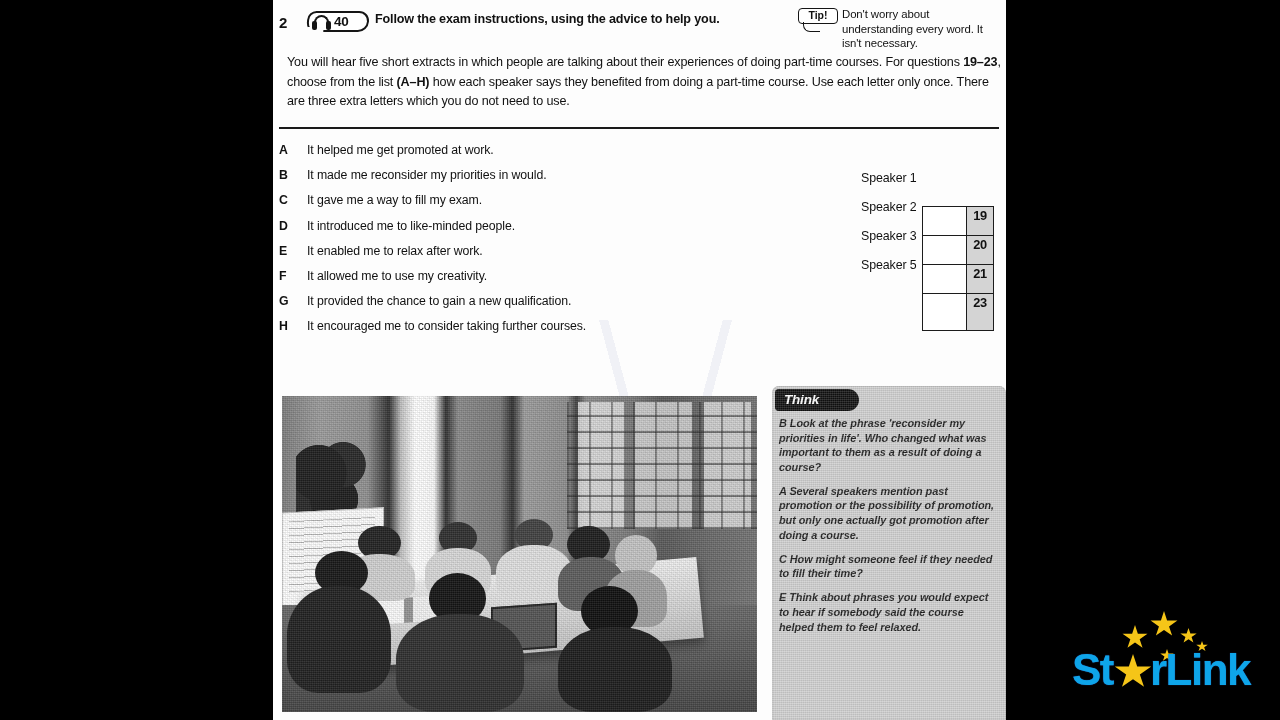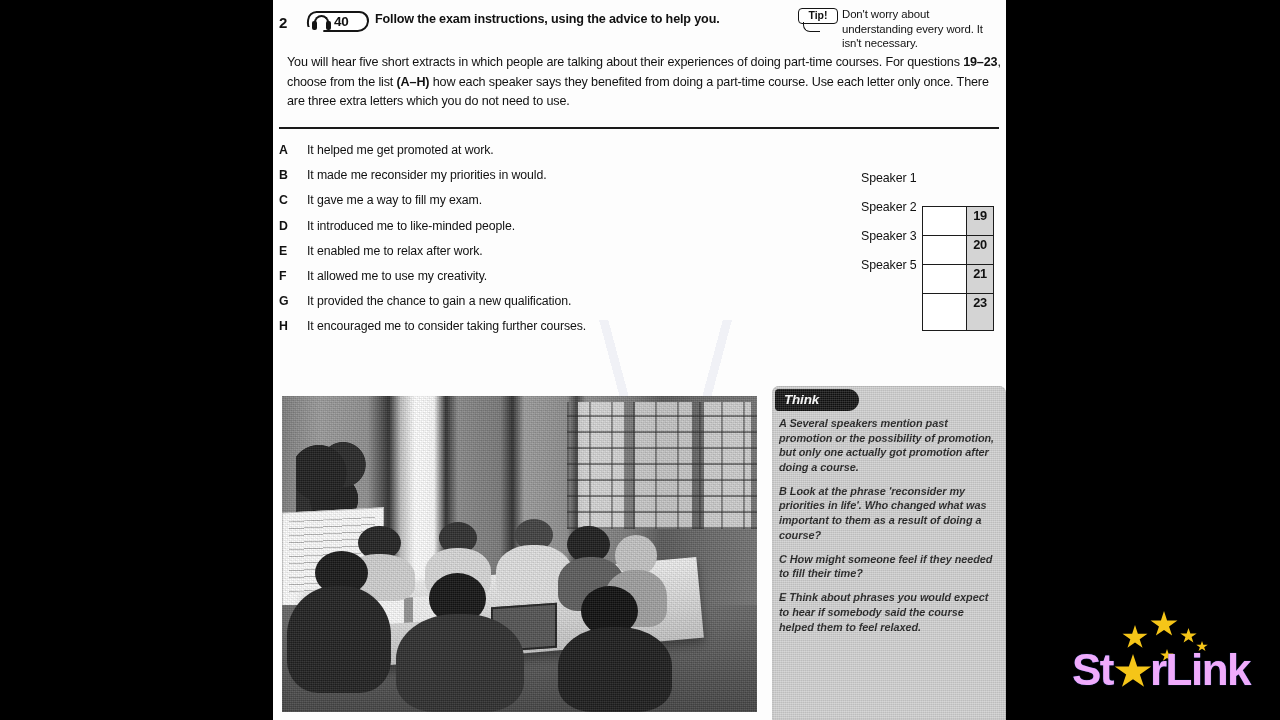--- a/index.html
+++ b/index.html
@@ -226,21 +226,21 @@
     letter-spacing:-.05px;color:#1d1d1d;font-weight:600;
   }
   .adv-p{margin:0 0 9.5px 0;}
 
   
   #logo{
     position:absolute;right:22px;bottom:28px;width:186px;height:78px;z-index:8;
   }
   .sl-text{
     position:absolute;left:0;bottom:0;font-size:44px;font-weight:bold;
-    color:#f0abfc;letter-spacing:-1.5px;line-height:44px;
+    color:#0ea5e9;letter-spacing:-1.5px;line-height:44px;
     text-shadow:0 0 1px #2f5fc4;
   }
   .star{
     position:absolute;background:#f5c518;
     clip-path:polygon(50% 0%,61% 35%,98% 35%,68% 57%,79% 91%,50% 70%,21% 91%,32% 57%,2% 35%,39% 35%);
   }
   .star.s-big{width:38px;height:36px;left:42px;bottom:2px;}
   .star.s1{width:26px;height:25px;left:50px;bottom:42px;}
   .star.s2{width:28px;height:27px;left:78px;bottom:54px;}
   .star.s3{width:17px;height:16px;left:108px;bottom:48px;}
@@ -384,22 +384,22 @@
 
       <div class="pp head" style="left:63%;top:60%;width:12%;height:16%;background:#1e1e1e;"></div>
       <div class="pp" style="left:58%;top:73%;width:24%;height:27%;background:#2a2a2a;"></div>
     </div>
     <div class="ph-noise"></div>
   </div>
 
   <div id="advice">
     <div class="adv-banner">Think</div>
     <div class="adv-body" id="advice-body">
+        <p class="adv-p">B Look at the phrase 'reconsider my priorities in life'. Who changed what was important to them as a result of doing a course?</p>
         <p class="adv-p">A Several speakers mention past promotion or the possibility of promotion, but only one actually got promotion after doing a course.</p>
-        <p class="adv-p">B Look at the phrase 'reconsider my priorities in life'. Who changed what was important to them as a result of doing a course?</p>
         <p class="adv-p">C How might someone feel if they needed to fill their time?</p>
         <p class="adv-p">E Think about phrases you would expect to hear if somebody said the course helped them to feel relaxed.</p>
       </div>
     <div class="grain"></div>
   </div>
 
 </div>
 
 <div id="logo">
   <div class="star s1"></div>

